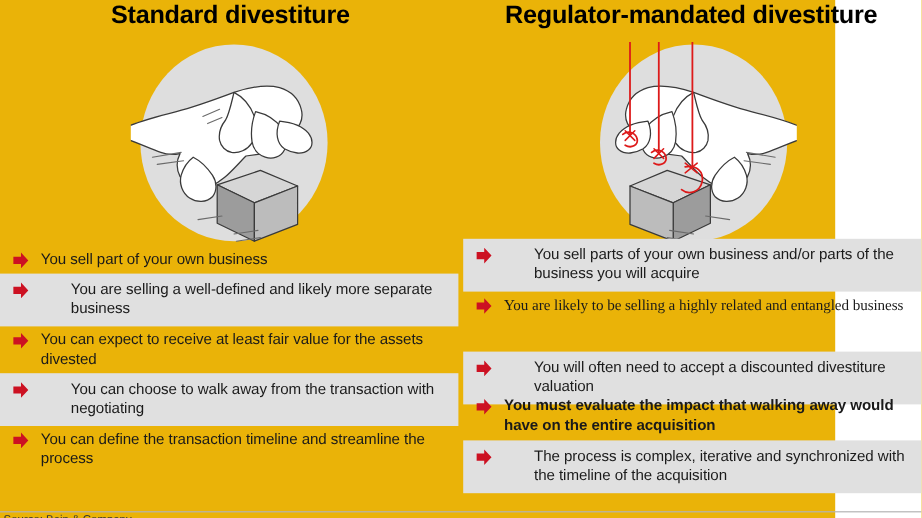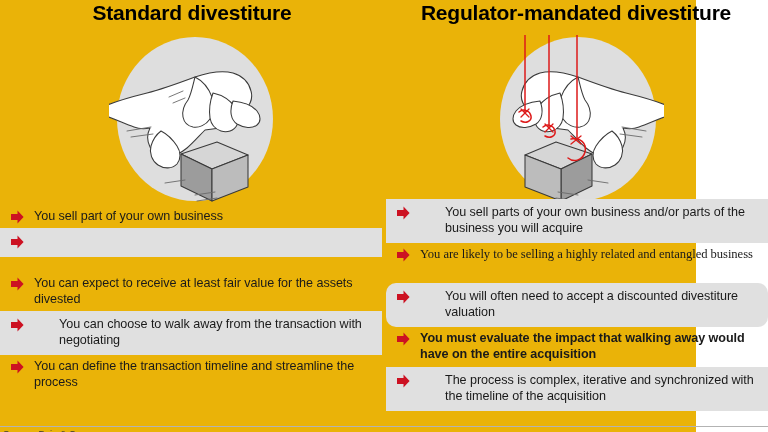--- a/index.html
+++ b/index.html
@@ -227,20 +227,21 @@
       </span>
       <span class="btext">You sell part of your own business</span>
     </div>
 
     <div class="bullet shaded" style="top:228px;">
       <span class="arrow">
         <svg viewBox="0 0 13 14" width="13" height="14" xmlns="http://www.w3.org/2000/svg">
           <path d="M0 4 H6.5 V0.5 L12.6 7 L6.5 13.5 V10 H0 Z" fill="#cc1122"></path>
         </svg>
       </span>
+      <span class="btext">You are selling a well-defined and likely more separate business</span>
     </div>
 
     <div class="bullet" style="top:270px;">
       <span class="arrow">
         <svg viewBox="0 0 13 14" width="13" height="14" xmlns="http://www.w3.org/2000/svg">
           <path d="M0 4 H6.5 V0.5 L12.6 7 L6.5 13.5 V10 H0 Z" fill="#cc1122"></path>
         </svg>
       </span>
       <span class="btext">You can expect to receive at least fair value for the assets divested</span>
     </div>
@@ -277,21 +278,21 @@
 
     <div class="bullet" style="top:241px;font-family:Liberation Serif, serif;">
       <span class="arrow">
         <svg viewBox="0 0 13 14" width="13" height="14" xmlns="http://www.w3.org/2000/svg">
           <path d="M0 4 H6.5 V0.5 L12.6 7 L6.5 13.5 V10 H0 Z" fill="#cc1122"></path>
         </svg>
       </span>
       <span class="btext">You are likely to be selling a highly related and entangled business</span>
     </div>
 
-    <div class="bullet shaded" style="top:283px;border-radius:10px;">
+    <div class="bullet shaded" style="top:293px;">
       <span class="arrow">
         <svg viewBox="0 0 13 14" width="13" height="14" xmlns="http://www.w3.org/2000/svg">
           <path d="M0 4 H6.5 V0.5 L12.6 7 L6.5 13.5 V10 H0 Z" fill="#cc1122"></path>
         </svg>
       </span>
       <span class="btext">You will often need to accept a discounted divestiture valuation</span>
     </div>
 
     <div class="bullet" style="top:325px;font-weight:bold;">
       <span class="arrow">

